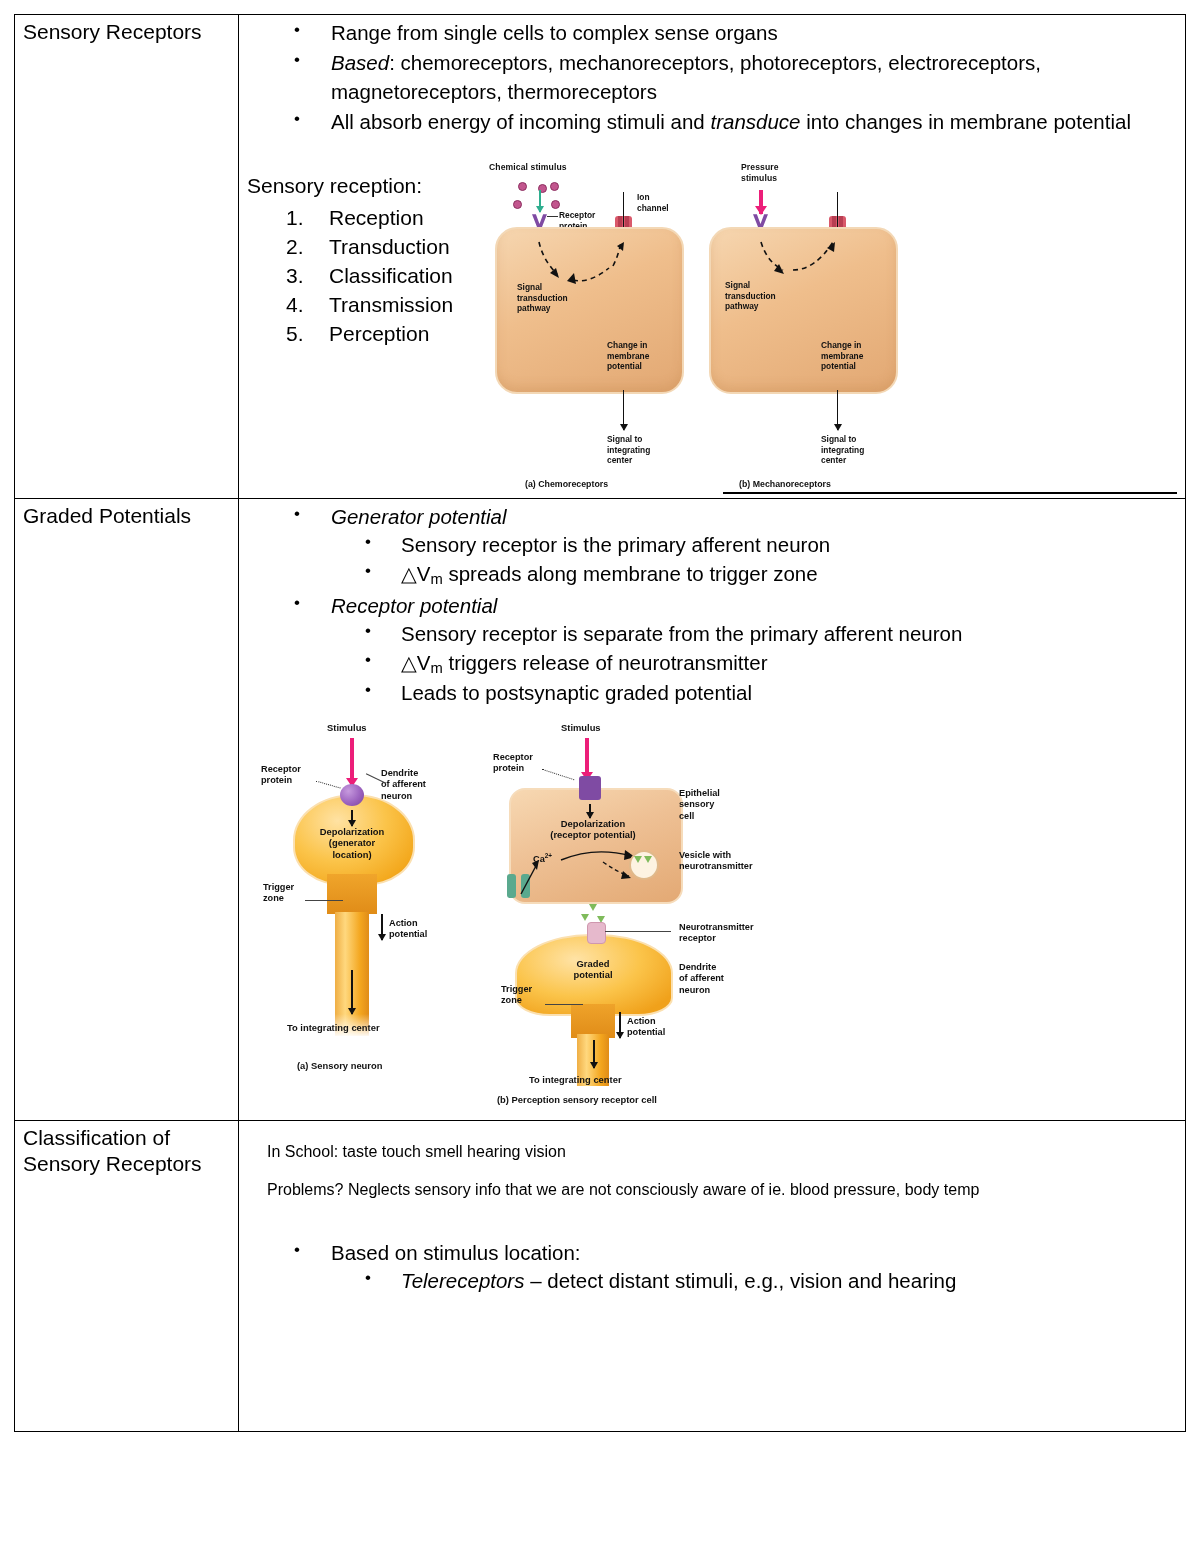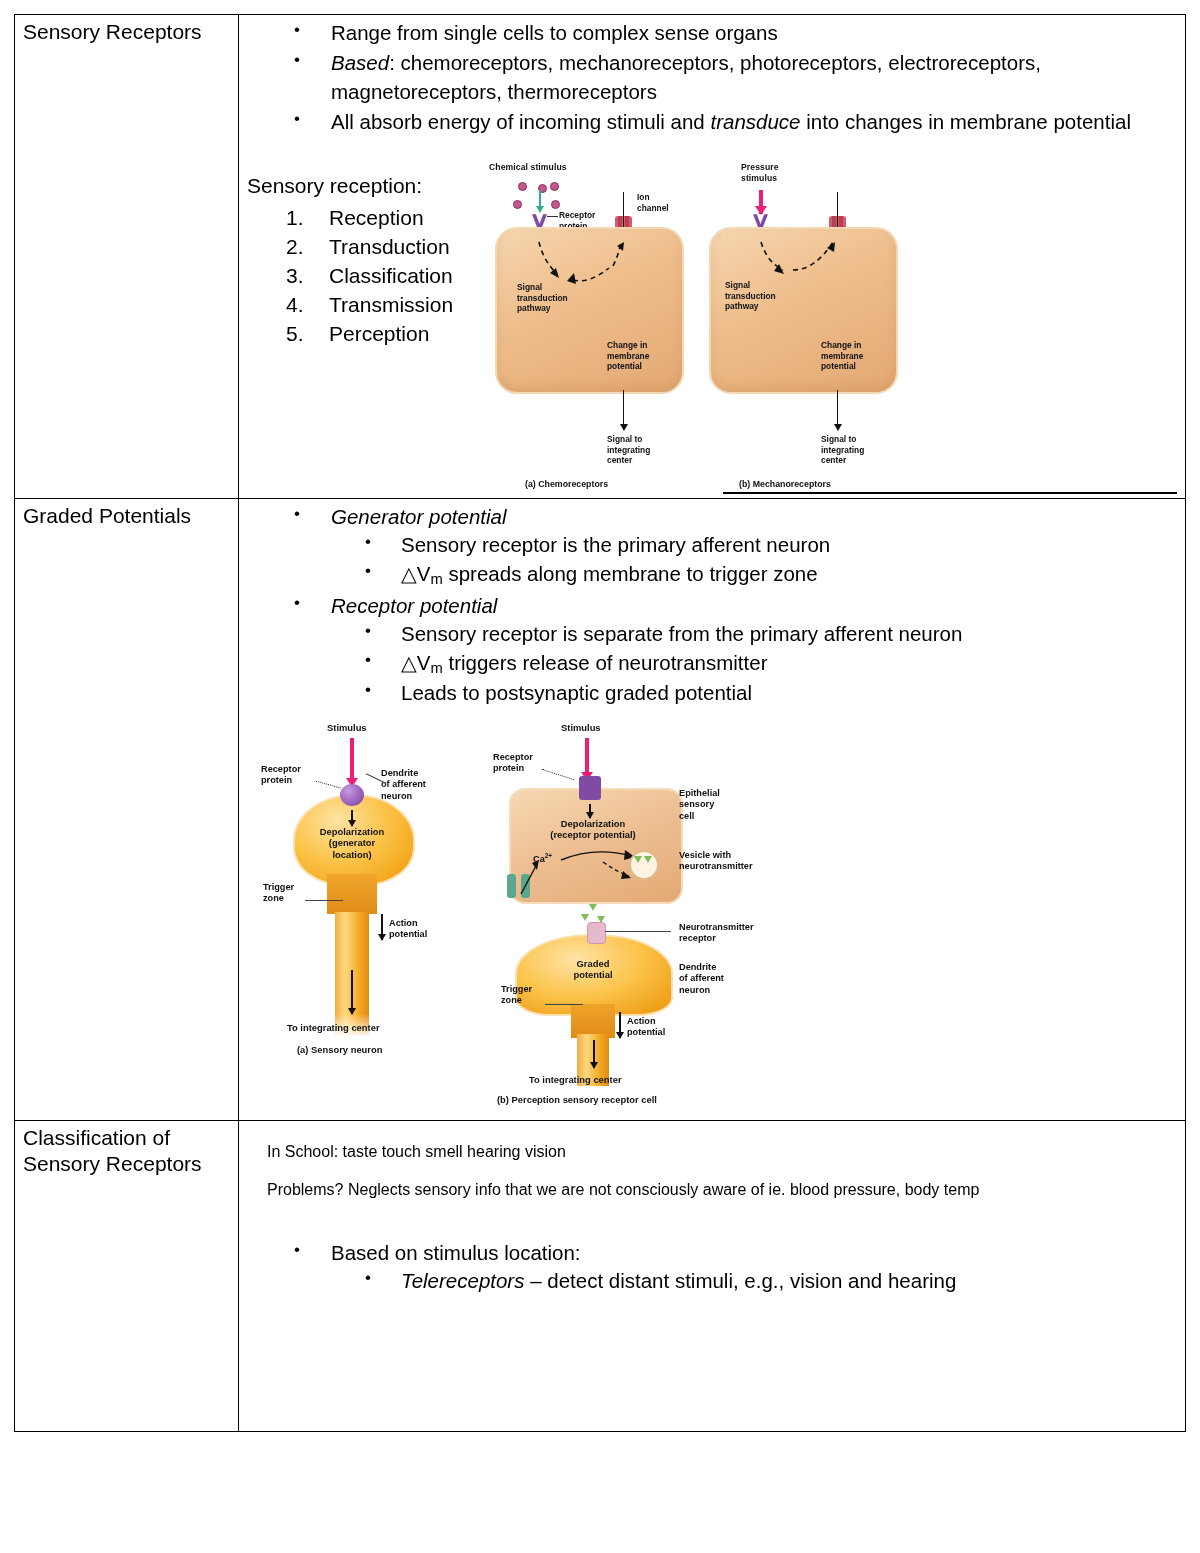--- a/index.html
+++ b/index.html
@@ -613,21 +613,21 @@
             <div class="solidlead" style="left:44px; top:178px; width:38px;"></div>
 
             <div class="f2lbl" style="left:128px; top:196px;">
               <span>Action</span><br>
               <span>potential</span>
             </div>
             <div class="blkarrow" style="left:120px; top:192px; height:26px;"></div>
 
             <div class="blkarrow" style="left:90px; top:248px; height:44px;"></div>
             <div class="f2cap" style="left:26px; top:300px;">To integrating center</div>
-            <div class="f2cap" style="left:36px; top:322px;">(a) Sensory neuron</div>
+            <div class="f2cap" style="left:36px; top:338px;">(a) Sensory neuron</div>
           </div>
 
           <div class="neuronB">
             <div class="f2cap" style="left:68px; top:0px;">Stimulus</div>
             <div class="pinkarrow" style="left:92px; top:16px; height:42px;"></div>
 
             <div class="f2lbl" style="left:0px; top:30px;">
               <span>Receptor</span><br>
               <span>protein</span>
             </div>

